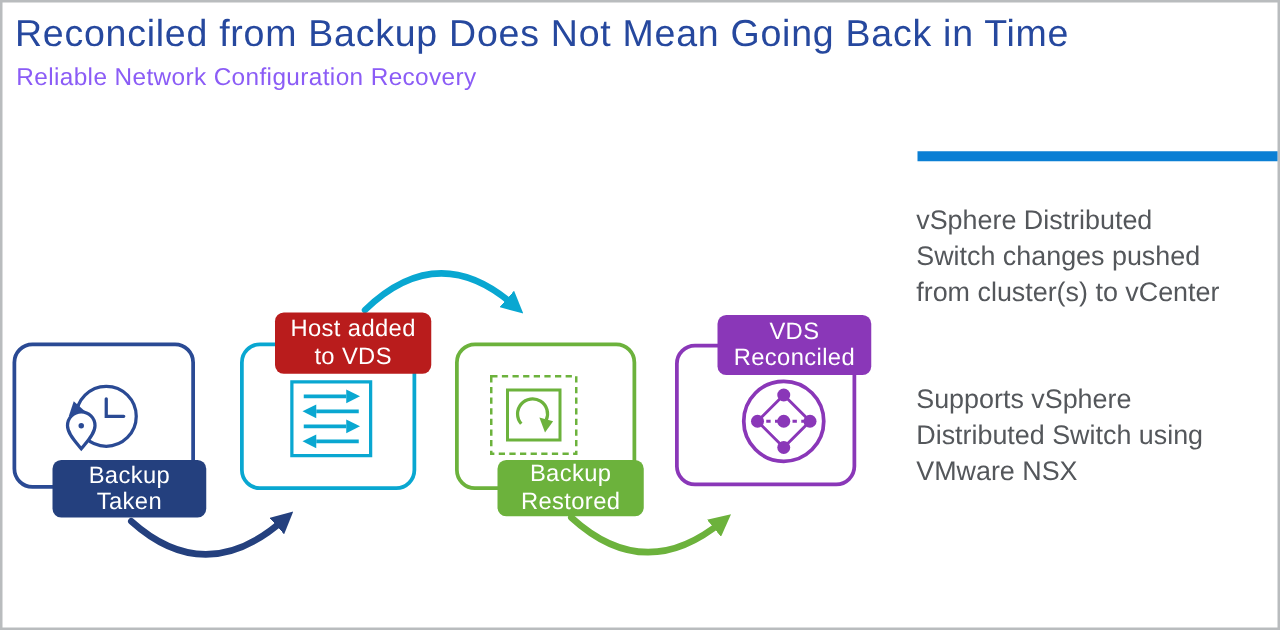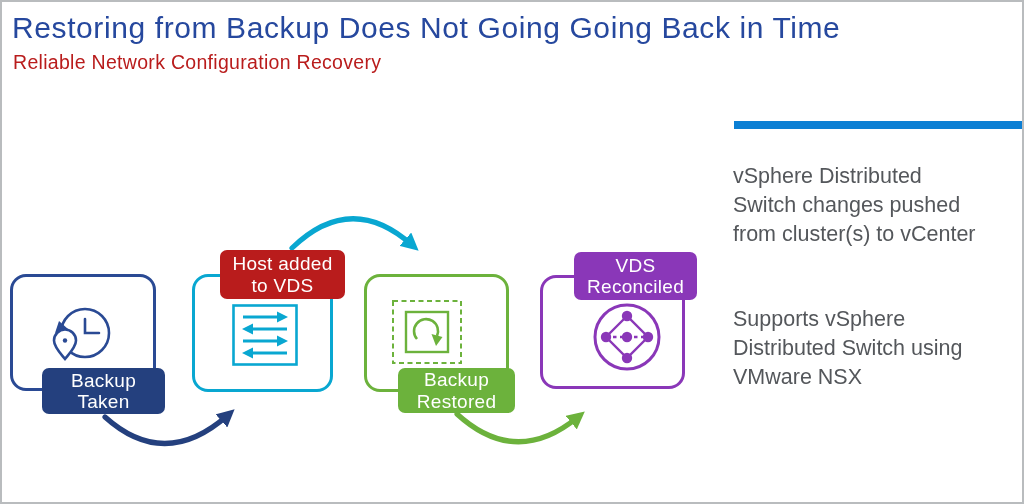--- a/index.html
+++ b/index.html
@@ -7,21 +7,21 @@
     position:relative;width:1024px;height:504px;box-sizing:border-box;
     background:#ffffff;border:2px solid #b9bcbe;overflow:hidden;
     font-family:"Liberation Sans", sans-serif;
   }
   .title{
     position:absolute;left:10px;top:9px;width:960px;
     font-size:30px;letter-spacing:.6px;color:#26489e;font-weight:400;
   }
   .subtitle{
     position:absolute;left:11px;top:49px;width:600px;
-    font-size:19.5px;letter-spacing:.3px;color:#b91c1c;font-weight:400;
+    font-size:19.5px;letter-spacing:.3px;color:#8b5cf6;font-weight:400;
   }
   .accent-bar{
     position:absolute;left:732px;top:119px;width:290px;height:8px;
     background:#0b7fd4;
   }
   .note{
     position:absolute;left:731px;width:300px;
     font-size:21.5px;line-height:1.36;color:#54575b;white-space:pre-line;
   }
   .note1{top:160px;}
@@ -50,21 +50,21 @@
   .arrow-svg{position:absolute;}
   .arrow1{left:95px;top:393px;}
   .arrow2{left:283px;top:189px;}
   .arrow3{left:448px;top:394px;}
 </style>
 </head>
 <body>
 
 <div class="slide">
 
-  <div class="title">Restoring from Backup Does Not Going Going Back in Time</div>
+  <div class="title">Reconciled from Backup Does Not Mean Going Back in Time</div>
   <div class="subtitle">Reliable Network Configuration Recovery</div>
 
   <div class="accent-bar"></div>
   <div class="note note1">vSphere Distributed
 Switch changes pushed
 from cluster(s) to vCenter</div>
   <div class="note note2">Supports vSphere
 Distributed Switch using
 VMware NSX</div>
 

